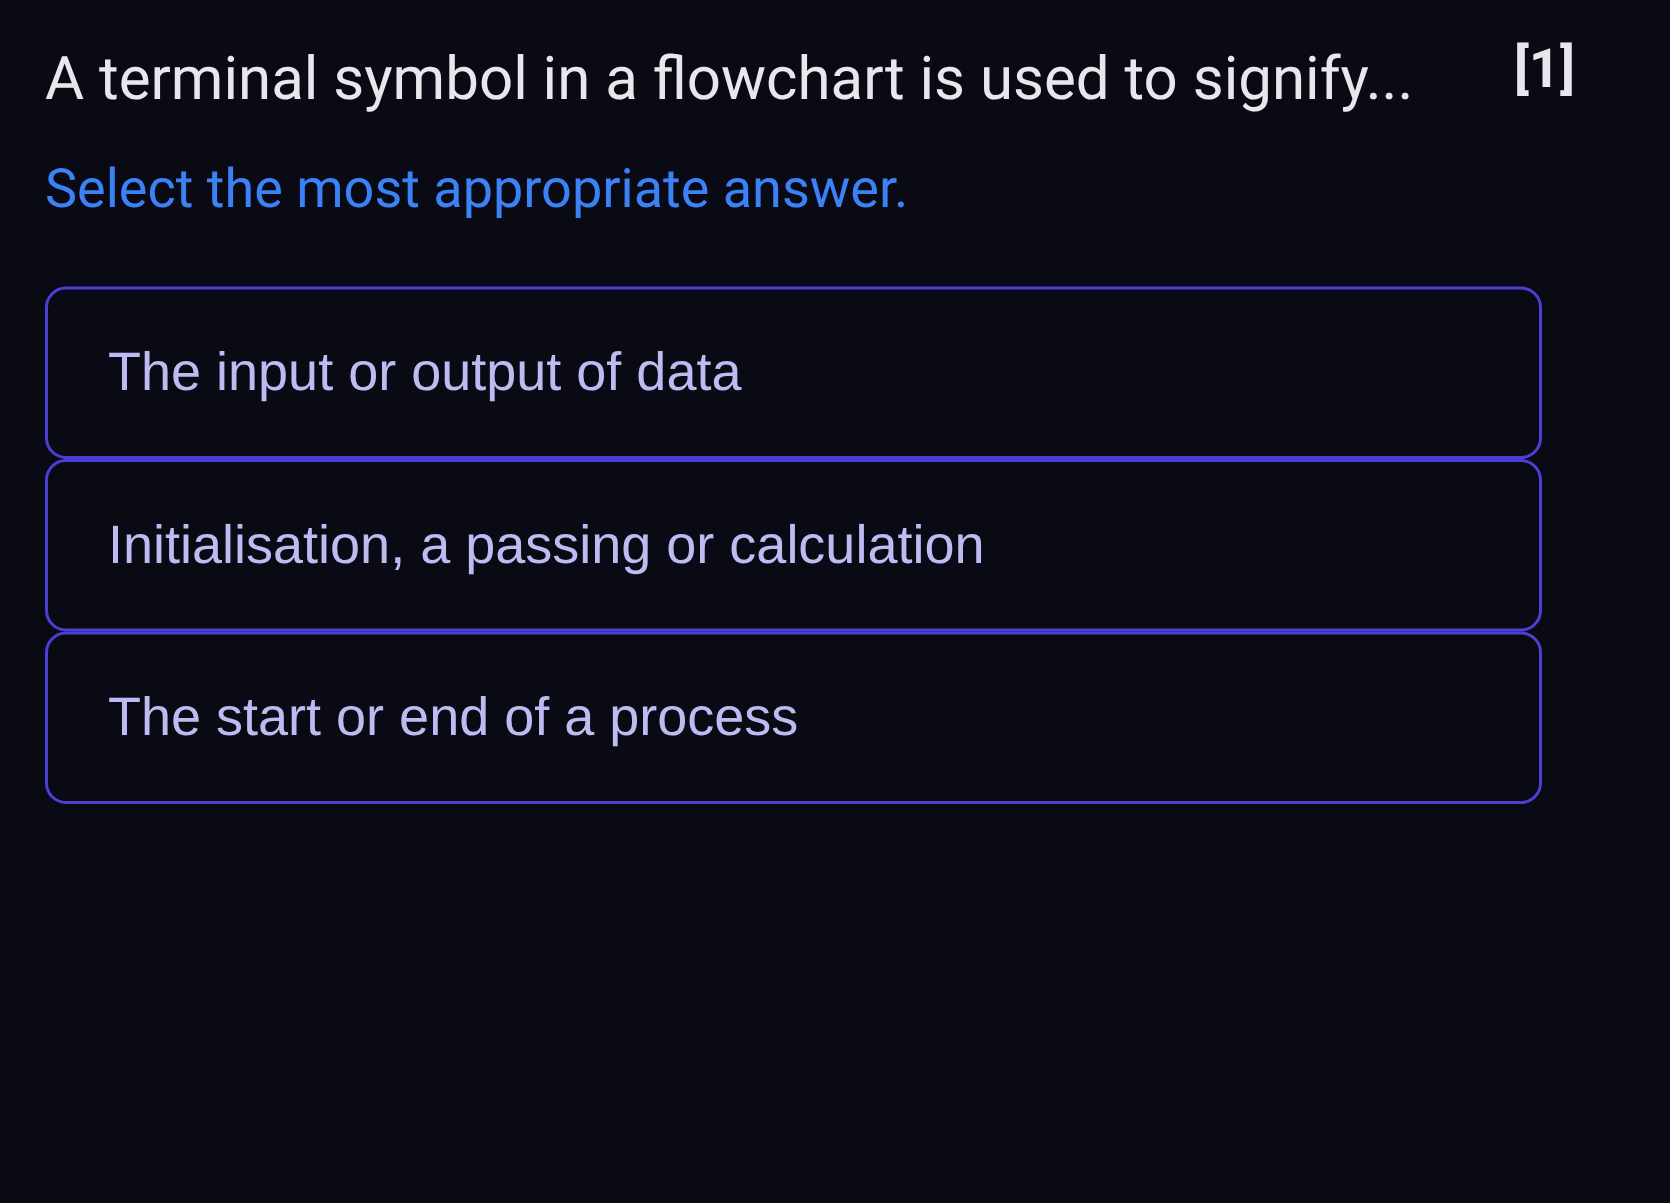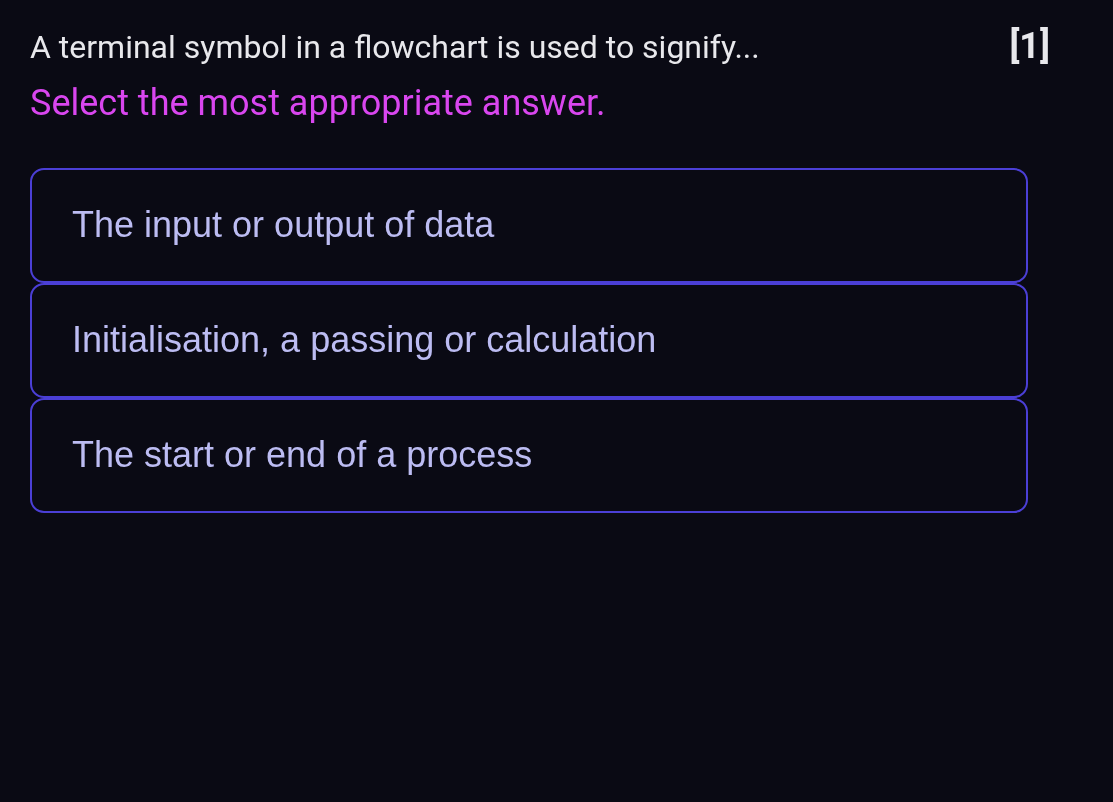--- a/index.html
+++ b/index.html
@@ -23,30 +23,30 @@
       justify-content: space-between;
       align-items: flex-start;
       margin-bottom: 40px;
     }
     .question-block {
       flex: 1;
       padding-right: 40px;
     }
     .question-text {
       color: #e8e8ec;
-      font-size: 32px;
+      font-size: 40px;
       line-height: 1.4;
       font-weight: 400;
     }
     .instruction-text {
-      color: #d946ef;
+      color: #3b82f6;
       font-size: 36px;
       line-height: 1.4;
       font-weight: 400;
-      margin-top: 8px;
+      margin-top: 20px;
     }
     .marks-badge {
       color: #e8e8ec;
       font-size: 36px;
       font-weight: 700;
       white-space: nowrap;
     }
     .options {
       display: flex;
       flex-direction: column;

